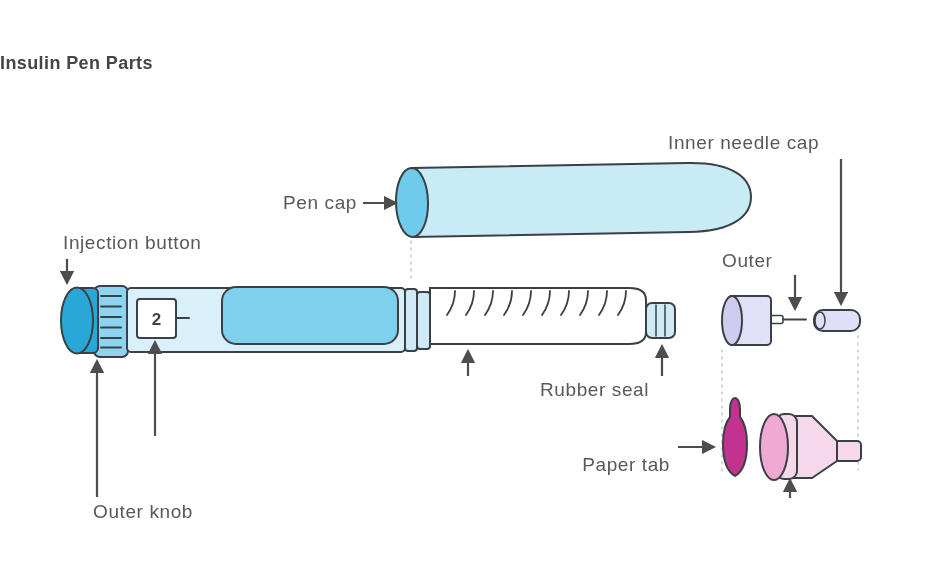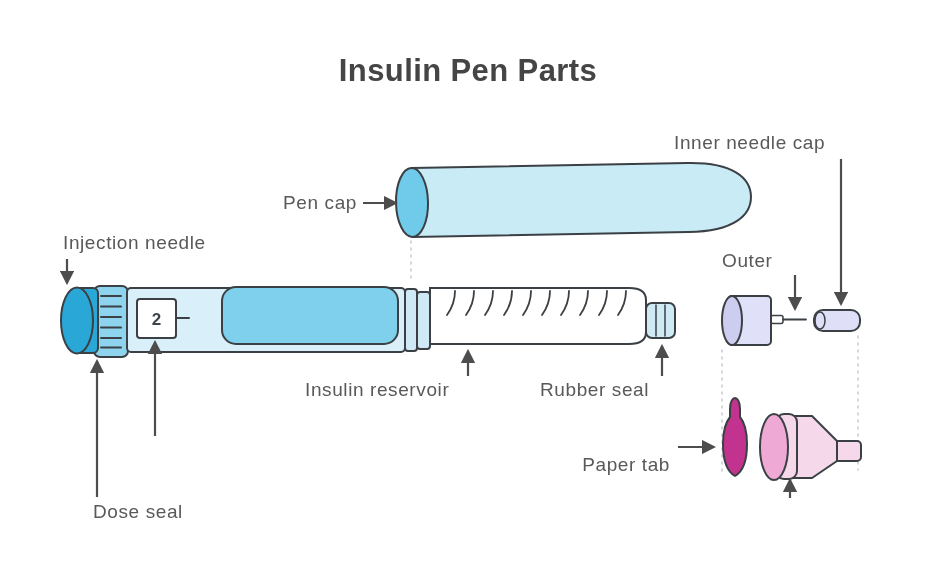--- a/index.html
+++ b/index.html
@@ -12,22 +12,22 @@
   .thin   { stroke:#3b4045; stroke-width:1.5; fill:none; }
   .tick   { stroke:#3b4045; stroke-width:1.8; fill:none; stroke-linecap:round; }
   .dash   { stroke:#3b4045; stroke-width:2; stroke-linecap:round; }
   .arrow  { stroke:#4d4d4d; stroke-width:2.2; fill:none; }
   .guide  { stroke:#c9ced4; stroke-width:1.6; fill:none; stroke-dasharray:2 5; stroke-linecap:round; }
   .label {
     position:absolute; font-size:19px; color:#595959; letter-spacing:0.6px;
     white-space:nowrap; line-height:22px;
   }
   .title {
-    position:absolute; top:53px; left:0; right:0; text-align:center;
-    font-size:31px; font-weight:bold; color:#454545; letter-spacing:0.4px;
+    position:absolute; top:53px; left:0; right:0; 
+    font-size:18px; font-weight:bold; color:#454545; letter-spacing:0.4px;
   }
   .dose-num { font:bold 17px "Liberation Sans", sans-serif; fill:#3f444b; }
 </style>
 </head>
 <body>
 
 <div id="canvas">
 
   <svg id="diagram-svg" width="936" height="581" viewBox="0 0 936 581">
     <defs>
@@ -113,20 +113,19 @@
       <line class="arrow" x1="155" y1="436" x2="155" y2="342" marker-end="url(#ah)"></line>
       <line class="arrow" x1="97" y1="497" x2="97" y2="361" marker-end="url(#ah)"></line>
       <line class="arrow" x1="678" y1="447" x2="714" y2="447" marker-end="url(#ah)"></line>
       <line class="arrow" x1="790" y1="498" x2="790" y2="480" marker-end="url(#ah)"></line>
     </g>
   </svg>
 
   <div class="title">Insulin Pen Parts</div>
 
   <div class="label" style="top:192px; right:579px;">Pen cap</div>
-  <div class="label" style="top:132px; left:668px;margin-left:6px;">Inner needle cap</div>
-  <div class="label" style="top:232px; left:63px;">Injection needle</div>
+  <div class="label" style="top:132px; left:668px;">Inner needle cap</div>
+  <div class="label" style="top:232px; left:63px;">Injection button</div>
   <div class="label" style="top:250px; left:722px;">Outer</div>
-  <div class="label" style="top:379px; left:305px;">Insulin reservoir</div>
   <div class="label" style="top:379px; left:540px;">Rubber seal</div>
   <div class="label" style="top:454px; right:266px;">Paper tab</div>
-  <div class="label" style="top:501px; left:93px;">Dose seal</div>
+  <div class="label" style="top:501px; left:93px;">Outer knob</div>
 </div>
 
 </body></html>

